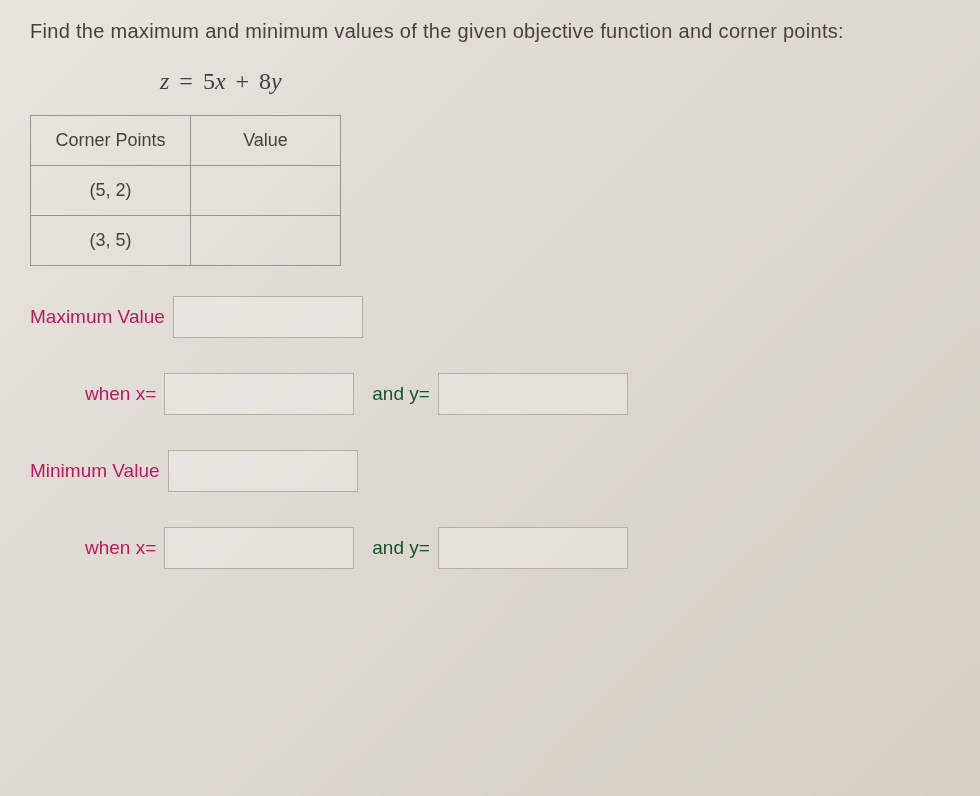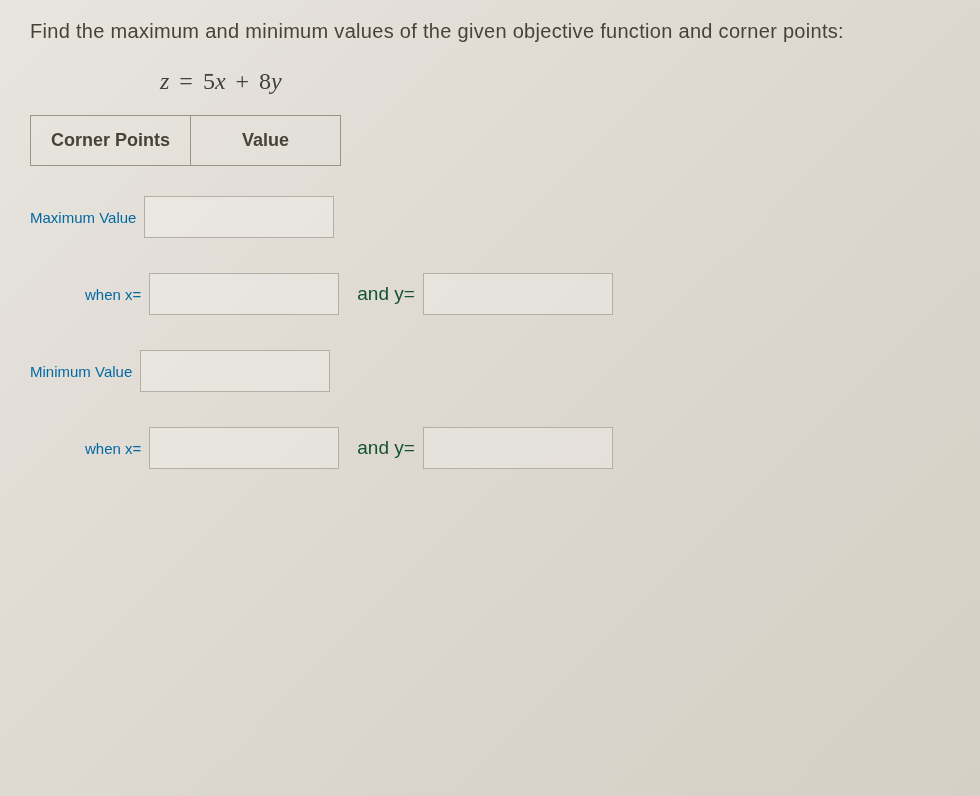--- a/index.html
+++ b/index.html
@@ -45,41 +45,41 @@
     table.corner-table th,
     table.corner-table td {
       border: 1px solid #9a948a;
       padding: 14px 18px;
       text-align: center;
       font-size: 18px;
       color: #4a423a;
       background: rgba(255,255,255,0.05);
     }
     table.corner-table th {
-      font-weight: 700;
+      font-weight: 400;
     }
     table.corner-table th:first-child {
       width: 160px;
     }
     table.corner-table th:last-child,
     table.corner-table td:last-child {
       width: 150px;
     }
     .answer-row {
       display: flex;
       align-items: center;
       margin-bottom: 35px;
       gap: 8px;
     }
     .answer-row.indent {
       margin-left: 55px;
     }
     .label {
-      font-size: 15px;
-      color: #0369a1;
+      font-size: 19px;
+      color: #be185d;
     }
     .input-box {
       width: 190px;
       height: 42px;
       border: 1px solid #b5afa3;
       background: rgba(255,255,255,0.25);
       font-size: 17px;
       padding: 0 8px;
       color: #3a3530;
     }
@@ -103,20 +103,28 @@
 </div>
 
 <table class="corner-table">
   <thead>
     <tr>
       <th>Corner Points</th>
       <th>Value</th>
     </tr>
   </thead>
   <tbody>
+    <tr>
+      <td>(5, 2)</td>
+      <td></td>
+    </tr>
+    <tr>
+      <td>(3, 5)</td>
+      <td></td>
+    </tr>
   </tbody>
 </table>
 
 <div class="answer-row">
   <span class="label">Maximum Value</span>
   <input class="input-box" type="text" value="" style="">
 </div>
 
 <div class="answer-row indent">
   <span class="label">when x=</span>

